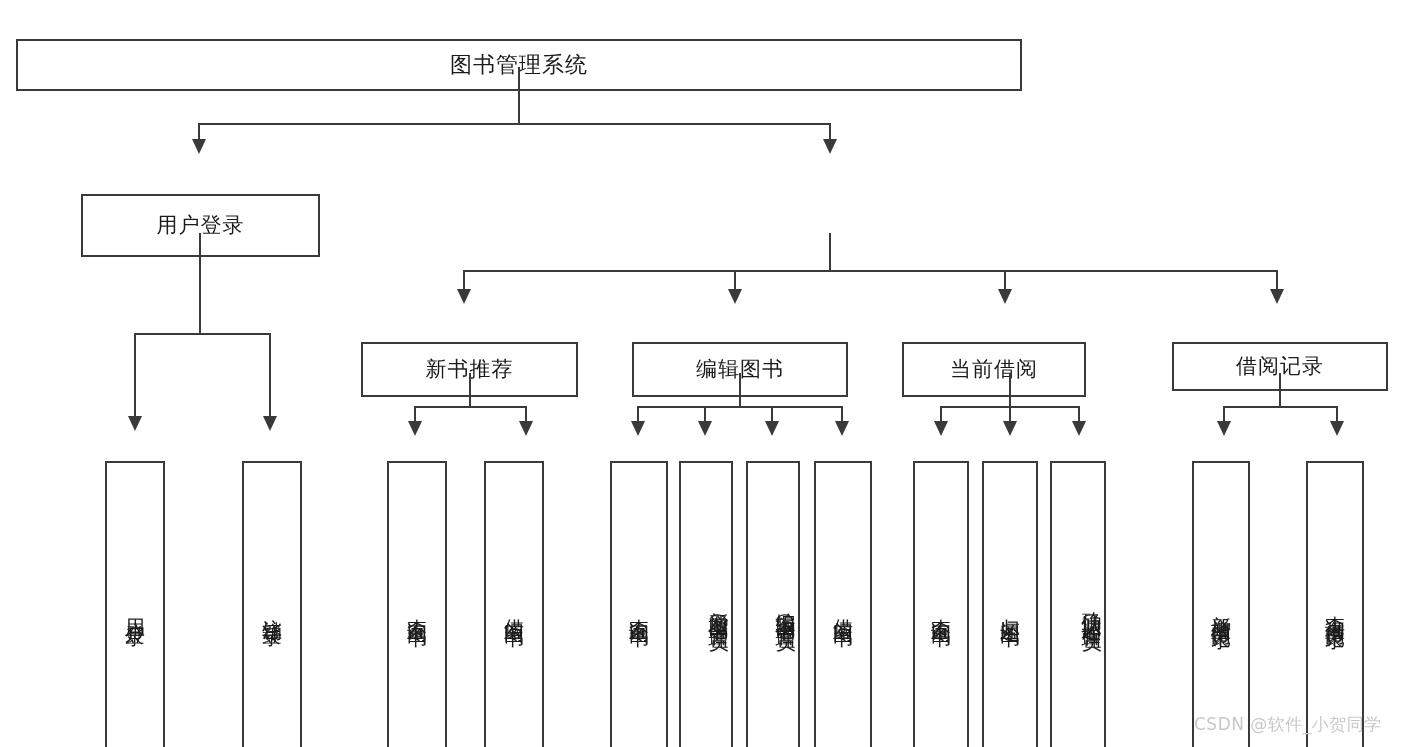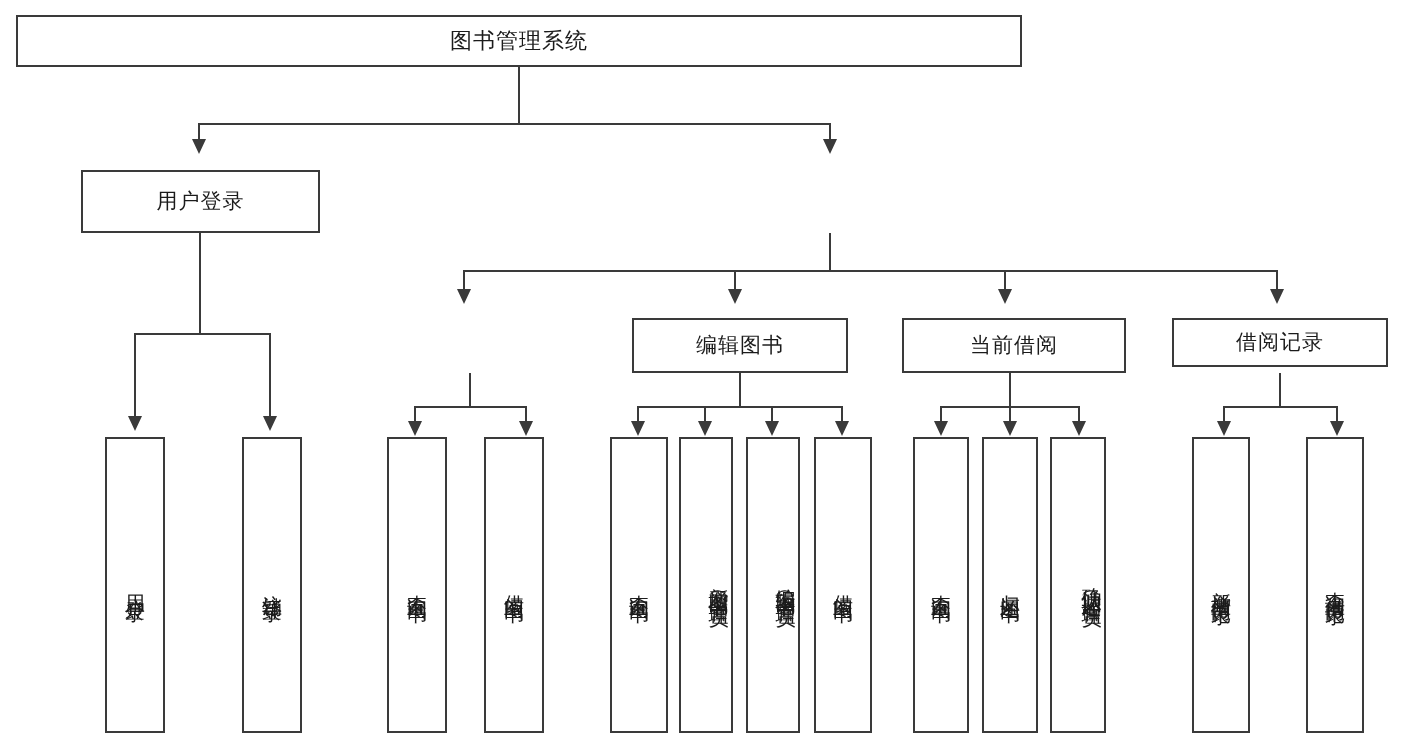--- a/index.html
+++ b/index.html
@@ -15,20 +15,21 @@
     position:absolute;
     box-sizing:border-box;
     border:2px solid #3a3a3a;
     background:#ffffff;
     color:#1b1b1b;
     display:flex;
     align-items:center;
     justify-content:center;
     text-align:center;
     line-height:1.25;
+    margin-top:24px;
   }
   .node.h{              
     font-size:21px;
     letter-spacing:1px;
   }
   .node.v{              
     writing-mode:vertical-rl;
     text-orientation:upright;
     font-size:20px;
     letter-spacing:3px;
@@ -93,24 +94,25 @@
   <div class="ln h" style="left:463px;top:270px;width:814px;"></div>
   <div class="ln v" style="left:463px;top:270px;height:20px;"></div>
   <div class="ln v" style="left:734px;top:270px;height:20px;"></div>
   <div class="ln v" style="left:1004px;top:270px;height:20px;"></div>
   <div class="ln v" style="left:1276px;top:270px;height:20px;"></div>
   <div class="arrow" style="left:457px;top:289px;"></div>
   <div class="arrow" style="left:728px;top:289px;"></div>
   <div class="arrow" style="left:998px;top:289px;"></div>
   <div class="arrow" style="left:1270px;top:289px;"></div>
 
+  <div class="node h" style="left:361px;top:318px;width:217px;height:55px;">新书推荐</div>
 
   <div class="node h" style="left:632px;top:318px;width:216px;height:55px;">编辑图书</div>
 
-  <div class="node h" style="left:902px;top:318px;width:224px;height:55px;">当前借阅</div>
+  <div class="node h" style="left:902px;top:318px;width:184px;height:55px;">当前借阅</div>
 
   <div class="node h" style="left:1172px;top:318px;width:216px;height:49px;">借阅记录</div>
 
   <div class="ln v" style="left:469px;top:373px;height:34px;"></div>
   <div class="ln h" style="left:414px;top:406px;width:112px;"></div>
   <div class="ln v" style="left:414px;top:406px;height:16px;"></div>
   <div class="ln v" style="left:525px;top:406px;height:16px;"></div>
   <div class="arrow" style="left:408px;top:421px;"></div>
   <div class="arrow" style="left:519px;top:421px;"></div>
 
@@ -160,14 +162,15 @@
   <div class="node v center" style="left:913px;top:437px;width:56px;height:296px;">查询图书</div>
 
   <div class="node v center" style="left:982px;top:437px;width:56px;height:296px;">归还图书</div>
 
   <div class="node v" style="left:1050px;top:437px;width:56px;height:296px;">确认归还（管理员）</div>
 
   <div class="node v center" style="left:1192px;top:437px;width:58px;height:296px;">新增借阅记录</div>
 
   <div class="node v center" style="left:1306px;top:437px;width:58px;height:296px;">查询借阅记录</div>
 
+  <div id="watermark" style="left:1194px;top:713px;">CSDN @软件_小贺同学</div>
 
 </div>
 
 </body></html>

